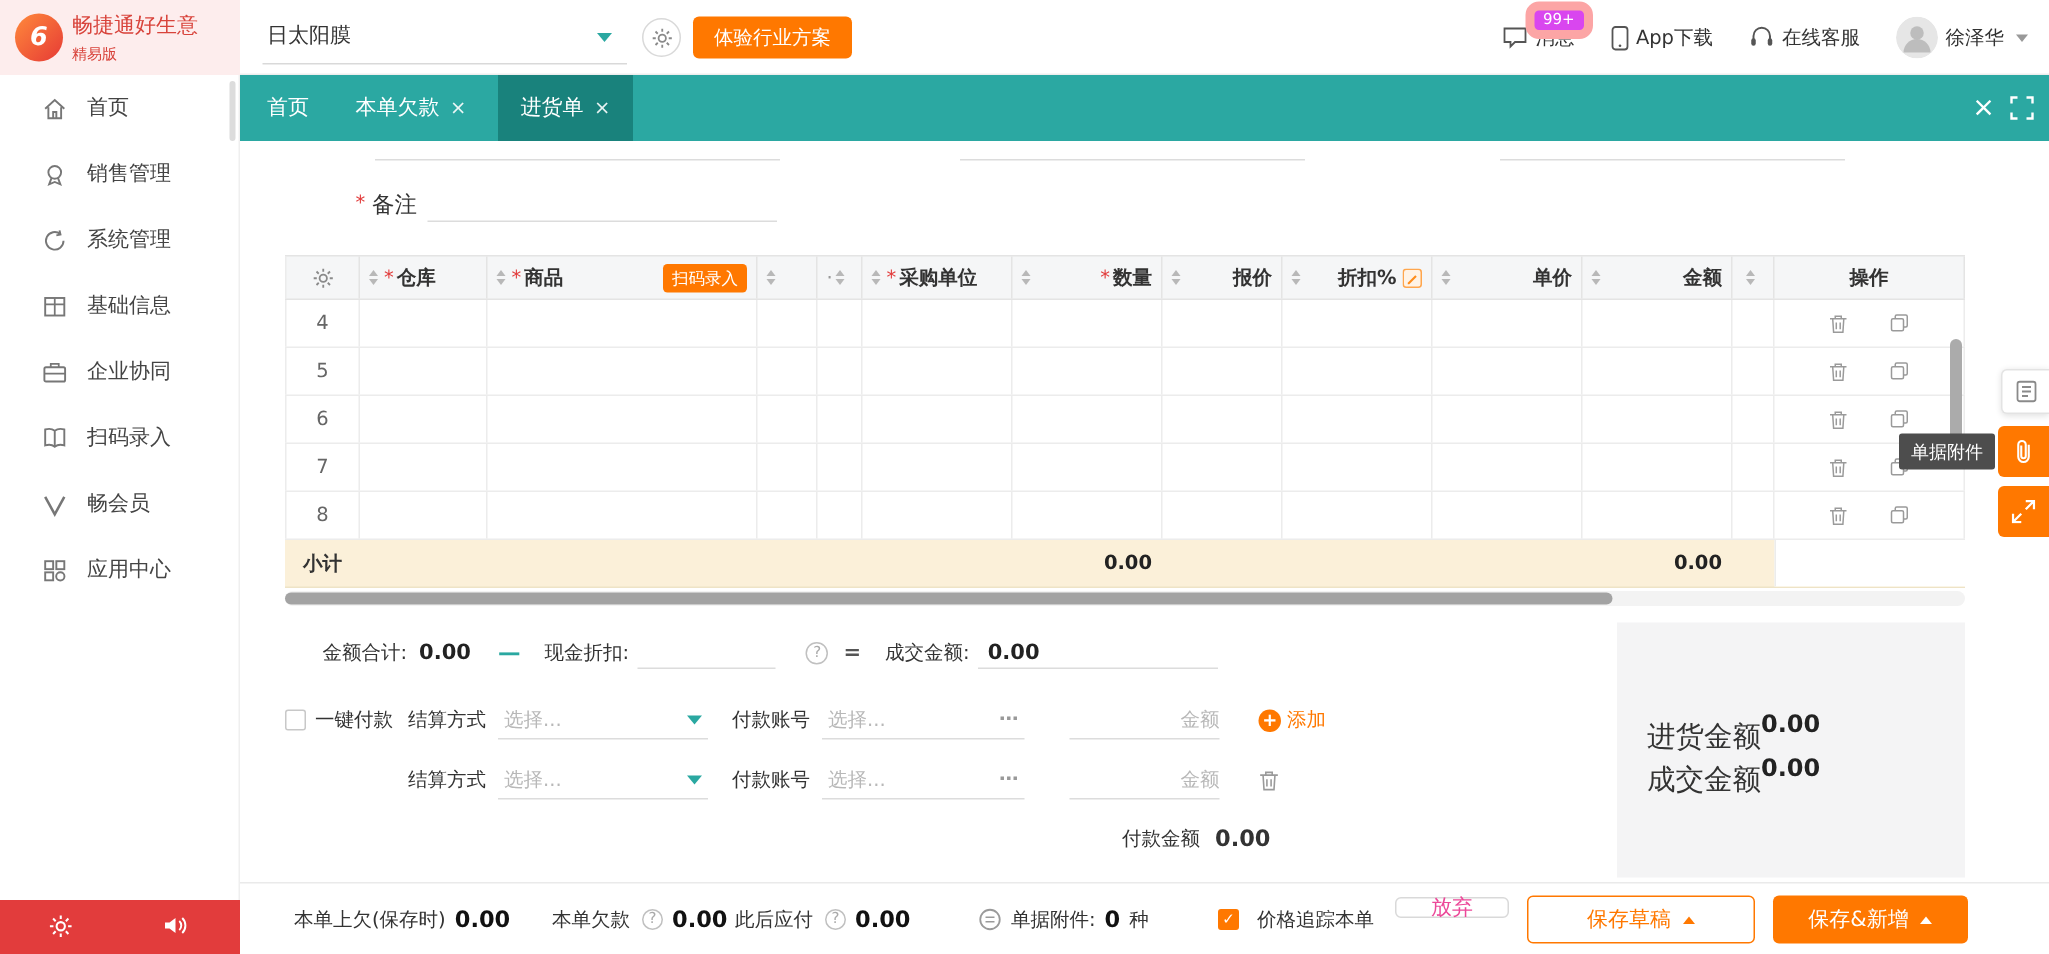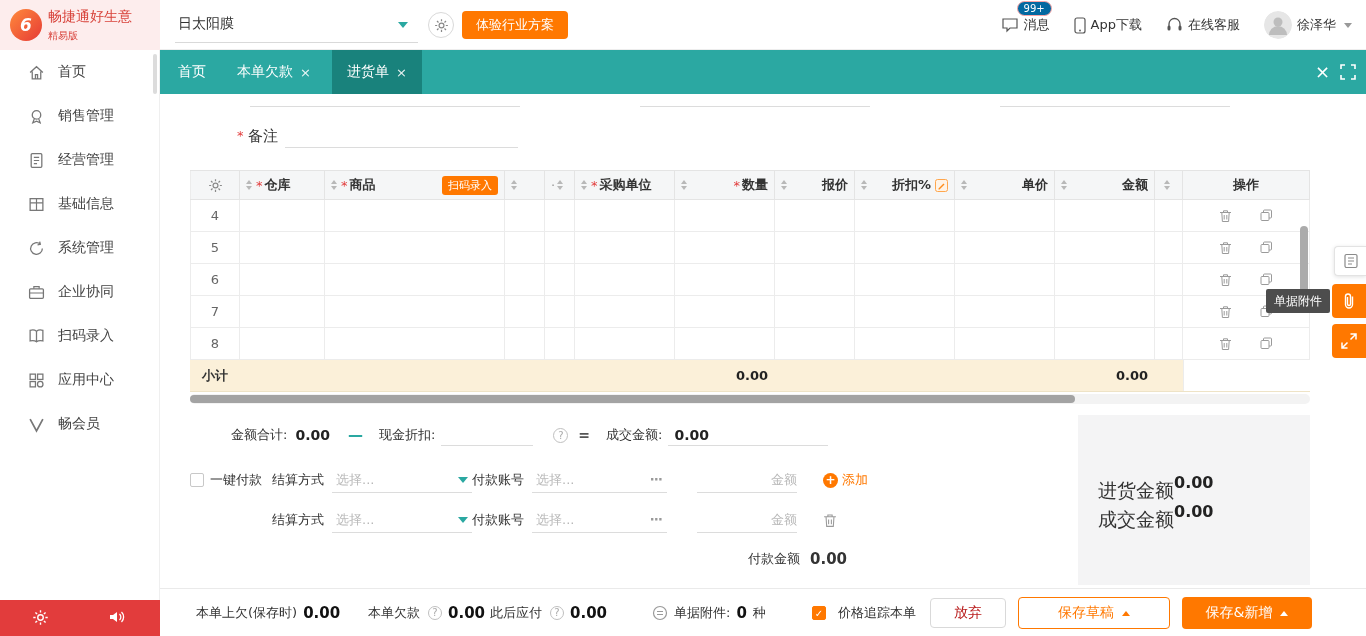--- a/index.html
+++ b/index.html
@@ -14,21 +14,21 @@
 .edition{position:absolute;left:48px;top:29px;color:#d8433b;font-size:10px}
 .account{position:absolute;left:175px;top:0;width:243px;height:49px}
 .account-text{position:absolute;left:3px;top:15px;font-size:14px;color:#333}
 .caret-dn{width:0;height:0;border-left:5px solid transparent;border-right:5px solid transparent;border-top:6px solid #2aa8a1}
 .account .caret-dn{position:absolute;right:10px;top:22px}
 .account-line{position:absolute;left:0;bottom:6px;width:100%;border-bottom:1px solid #d9d9d9}
 .gear-btn{position:absolute;left:428px;top:12px;width:26px;height:26px;border:1px solid #d9d9d9;border-radius:50%;display:flex;align-items:center;justify-content:center;background:#fff}
 .trial-btn{position:absolute;left:462px;top:11px;height:28px;padding:0 14px;background:#ff7800;color:#fff;border:none;border-radius:4px;font-size:13px;font-family:inherit;cursor:pointer}
 .topbar-right{position:absolute;right:14px;top:0;height:50px;display:flex;align-items:center;gap:24px}
 .tb-item{display:flex;align-items:center;gap:5px;color:#333;font-size:13px;cursor:pointer;position:relative}
-.badge{position:absolute;left:16px;top:-15px;background:#0369a1;color:#fff;font-size:10px;border-radius:9px;padding:1px 6px;border:1px solid #fca5a5;white-space:nowrap}
+.badge{position:absolute;left:16px;top:-15px;background:#d946ef;color:#fff;font-size:10px;border-radius:9px;padding:1px 6px;border:6px solid #fca5a5;white-space:nowrap}
 .avatar{width:28px;height:28px;border-radius:50%;overflow:hidden}
 .user-caret{width:0;height:0;border-left:4px solid transparent;border-right:4px solid transparent;border-top:5px solid #999;margin-left:3px}
 
 
 .sidebar{position:absolute;left:0;top:50px;width:160px;height:550px;background:#fff;border-right:1px solid #efefef;z-index:5}
 .side-item{height:44px;display:flex;align-items:center;padding-left:28px;gap:13px;color:#444;font-size:14px;cursor:pointer}
 .side-item svg{width:17px;height:17px;color:#777;flex:0 0 auto}
 .side-item.active{background:linear-gradient(90deg,#e33d39,#ef6e45);color:#fff}
 .side-item.active svg{color:#fff}
 .side-scroll{position:absolute;right:2px;top:4px;width:4px;height:40px;background:#dcdcdc;border-radius:2px}
@@ -88,36 +88,36 @@
 .sub-lbl{font-weight:600}
 .val{margin-left:auto;font-weight:bold;font-size:13px;color:#222}
 .hscroll{position:absolute;left:30px;top:300px;width:1120px;height:10px;background:#f3f3f3;border-radius:5px}
 .hthumb{position:absolute;left:0;top:1px;width:885px;height:8px;background:#a3a3a3;border-radius:4px}
 .vthumb{position:absolute;left:1140px;top:132px;width:8px;height:72px;background:#ababab;border-radius:4px;z-index:4}
 
 
 .totals{position:absolute;left:55px;top:328px;display:flex;align-items:center;height:26px}
 .tlabel{font-size:13px;color:#333;white-space:nowrap}
 .totals .tlabel{margin-left:16px}
-.totals .tlabel:first-child{margin-left:16px}
+.totals .tlabel:first-child{margin-left:0}
 .tvalue{margin-left:8px;font-weight:bold;font-size:14px;color:#222}
 .minus{margin-left:18px;color:#2aa8a1;font-weight:bold;font-size:15px}
 .equals{margin-left:10px;color:#555;font-weight:bold;font-size:14px}
 .tinput{width:92px;border-bottom:1px solid #dcdcdc;height:22px;margin-left:6px}
 .tinput.wide{width:160px;display:flex;align-items:center;padding-left:6px}
 .qmark{width:15px;height:15px;border:1px solid #c0c0c0;border-radius:50%;color:#aaa;font-size:10px;line-height:13px;text-align:center;margin-left:20px;flex:0 0 auto;display:inline-block}
 .qmark.small{margin-left:2px;width:14px;height:14px;line-height:12px}
 
 
 .payrow{position:absolute;left:30px;display:flex;align-items:center;height:28px}
 .cb{width:14px;height:14px;border:1px solid #c8c8c8;border-radius:2px;background:#fff;margin-right:6px;flex:0 0 auto;cursor:pointer}
 .cb.checked{background:#ff7800;border-color:#ff7800;color:#fff;font-size:10px;line-height:13px;text-align:center}
 .plabel{font-size:13px;color:#333;white-space:nowrap}
 .ml{margin-left:10px}
-.ml2{}
+.ml2{margin-left:16px}
 .pselect{display:flex;align-items:center;border-bottom:1px solid #dcdcdc;height:26px;padding:0 4px;margin-left:8px;cursor:pointer}
 .w140{width:140px}
 .w135{width:135px}
 .ph{color:#b8b8b8}
 .pselect .caret-dn{margin-left:auto}
 .more{margin-left:auto;color:#999;font-weight:bold}
 .pamount{width:100px;margin-left:30px;border-bottom:1px solid #dcdcdc;height:26px;display:flex;align-items:center;justify-content:flex-end;cursor:text}
 .addlink{margin-left:26px;color:#ff7800;display:flex;align-items:center;gap:4px;cursor:pointer}
 .plus-circle{width:15px;height:15px;border-radius:50%;background:#ff7800;color:#fff;font-size:12px;line-height:15px;text-align:center;display:inline-block;font-weight:bold}
 .row-trash{margin-left:26px;cursor:pointer;display:flex}
@@ -129,21 +129,21 @@
 .summary-panel{position:absolute;left:918px;top:321px;width:232px;height:170px;background:#f4f4f5}
 .sp-label{position:absolute;left:20px;font-size:19px;color:#333}
 .sp-value{position:absolute;left:96px;font-size:16px;color:#222}
 
 
 .bottombar{position:absolute;left:160px;top:588px;width:1206px;height:48px;background:#fff;border-top:1px solid #eaeaea;z-index:5}
 .sb-group{position:absolute;top:0;height:48px;display:flex;align-items:center;gap:6px;white-space:nowrap}
 .sb-group b{font-size:15px;color:#111}
 .orange{color:#ff7800}
 .btn{position:absolute;border-radius:4px;font-size:14px;font-family:inherit;cursor:pointer;display:flex;align-items:center;justify-content:center;gap:8px}
-.btn-discard{top:9px;width:76px;height:30px;background:#fff;border:1px solid #d9d9d9;color:#b91c1c}
+.btn-discard{top:9px;width:76px;height:14px;background:#fff;border:1px solid #d9d9d9;color:#ec4899}
 .btn-draft{top:8px;width:152px;height:32px;background:#fff;border:1px solid #ff7800;color:#ff7800}
 .btn-save{top:8px;width:130px;height:32px;background:#ff7800;border:none;color:#fff}
 .caret-up{width:0;height:0;border-left:4px solid transparent;border-right:4px solid transparent}
 .caret-up.oc{border-bottom:5px solid #ff7800}
 .caret-up.wc{border-bottom:5px solid #fff}
 
 
 .float-btn{position:absolute;display:flex;align-items:center;justify-content:center;cursor:pointer;z-index:10}
 .fb-note{left:1334px;top:246px;width:32px;height:30px;background:#fff;border:1px solid #e3e3e3;border-right:none;border-radius:4px 0 0 4px;box-shadow:0 1px 4px rgba(0,0,0,.12)}
 .fb-attach{left:1332px;top:284px;width:34px;height:34px;background:#ff7800;border-radius:4px 0 0 4px}
@@ -219,65 +219,58 @@
     </div>
     <div class="side-item">
       <svg viewBox="0 0 16 16">
           <circle cx="8" cy="6.5" r="4" fill="none" stroke="currentColor" stroke-width="1.2"></circle>
           <path d="M6 10l-1.5 4L8 12.5 11.5 14 10 10" fill="none" stroke="currentColor" stroke-width="1.2"></path>
         </svg>
       <span>销售管理</span>
     </div>
     <div class="side-item">
       <svg viewBox="0 0 16 16">
-          <rect x="3" y="1.5" width="10" height="13" rx="1" fill="none" stroke="currentColor" stroke-width="1.2"></rect>
-          <path d="M5.5 5h5M5.5 8h5M5.5 11h3" stroke="currentColor" stroke-width="1.1"></path>
-        </svg>
-      <span>经营管理</span>
+          <path d="M13.5 8a5.5 5.5 0 1 1-2-4.2M11 1.5l.6 2.6-2.6.5" fill="none" stroke="currentColor" stroke-width="1.2"></path>
+        </svg>
+      <span>系统管理</span>
     </div>
     <div class="side-item">
       <svg viewBox="0 0 16 16">
           <rect x="2" y="2.5" width="12" height="11" fill="none" stroke="currentColor" stroke-width="1.2"></rect>
           <path d="M2 6.5h12M8 2.5v11" stroke="currentColor" stroke-width="1.1"></path>
         </svg>
       <span>基础信息</span>
     </div>
     <div class="side-item">
       <svg viewBox="0 0 16 16">
-          <path d="M13.5 8a5.5 5.5 0 1 1-2-4.2M11 1.5l.6 2.6-2.6.5" fill="none" stroke="currentColor" stroke-width="1.2"></path>
-        </svg>
-      <span>系统管理</span>
-    </div>
-    <div class="side-item">
-      <svg viewBox="0 0 16 16">
           <rect x="1.5" y="4.5" width="13" height="9" rx="1" fill="none" stroke="currentColor" stroke-width="1.2"></rect>
           <path d="M5.5 4.5v-2h5v2M1.5 8.5h13" stroke="currentColor" stroke-width="1.1" fill="none"></path>
         </svg>
       <span>企业协同</span>
     </div>
     <div class="side-item">
       <svg viewBox="0 0 16 16">
           <path d="M8 3C6.5 1.8 4 1.6 2 2.2v10c2-.6 4.5-.4 6 .8 1.5-1.2 4-1.4 6-.8v-10c-2-.6-4.5-.4-6 .8zM8 3v10" fill="none" stroke="currentColor" stroke-width="1.2"></path>
         </svg>
       <span>扫码录入</span>
+    </div>
+    <div class="side-item">
+      <svg viewBox="0 0 16 16">
+          <path d="M2 3l6 11 6-11" fill="none" stroke="currentColor" stroke-width="1.6"></path>
+        </svg>
+      <span>畅会员</span>
     </div>
     <div class="side-item">
       <svg viewBox="0 0 16 16">
           <rect x="2" y="2" width="5" height="5" fill="none" stroke="currentColor" stroke-width="1.2"></rect>
           <rect x="9" y="2" width="5" height="5" fill="none" stroke="currentColor" stroke-width="1.2"></rect>
           <rect x="2" y="9" width="5" height="5" fill="none" stroke="currentColor" stroke-width="1.2"></rect>
           <circle cx="11.5" cy="11.5" r="2.6" fill="none" stroke="currentColor" stroke-width="1.2"></circle>
         </svg>
       <span>应用中心</span>
-    </div>
-    <div class="side-item">
-      <svg viewBox="0 0 16 16">
-          <path d="M2 3l6 11 6-11" fill="none" stroke="currentColor" stroke-width="1.6"></path>
-        </svg>
-      <span>畅会员</span>
     </div>
     <div class="side-scroll"></div>
   </aside>
 
   <div class="sidebar-footer">
     <span class="sf-icon" style="left:32px">
       <svg width="17" height="17" viewBox="0 0 16 16">
           <circle cx="8" cy="8" r="2.6" fill="none" stroke="#fff" stroke-width="1.3"></circle>
           <path d="M8 1.2v2.2M8 12.6v2.2M1.2 8h2.2M12.6 8h2.2M3.2 3.2l1.6 1.6M11.2 11.2l1.6 1.6M12.8 3.2l-1.6 1.6M4.8 11.2l-1.6 1.6" stroke="#fff" stroke-width="1.3"></path>
         </svg>

